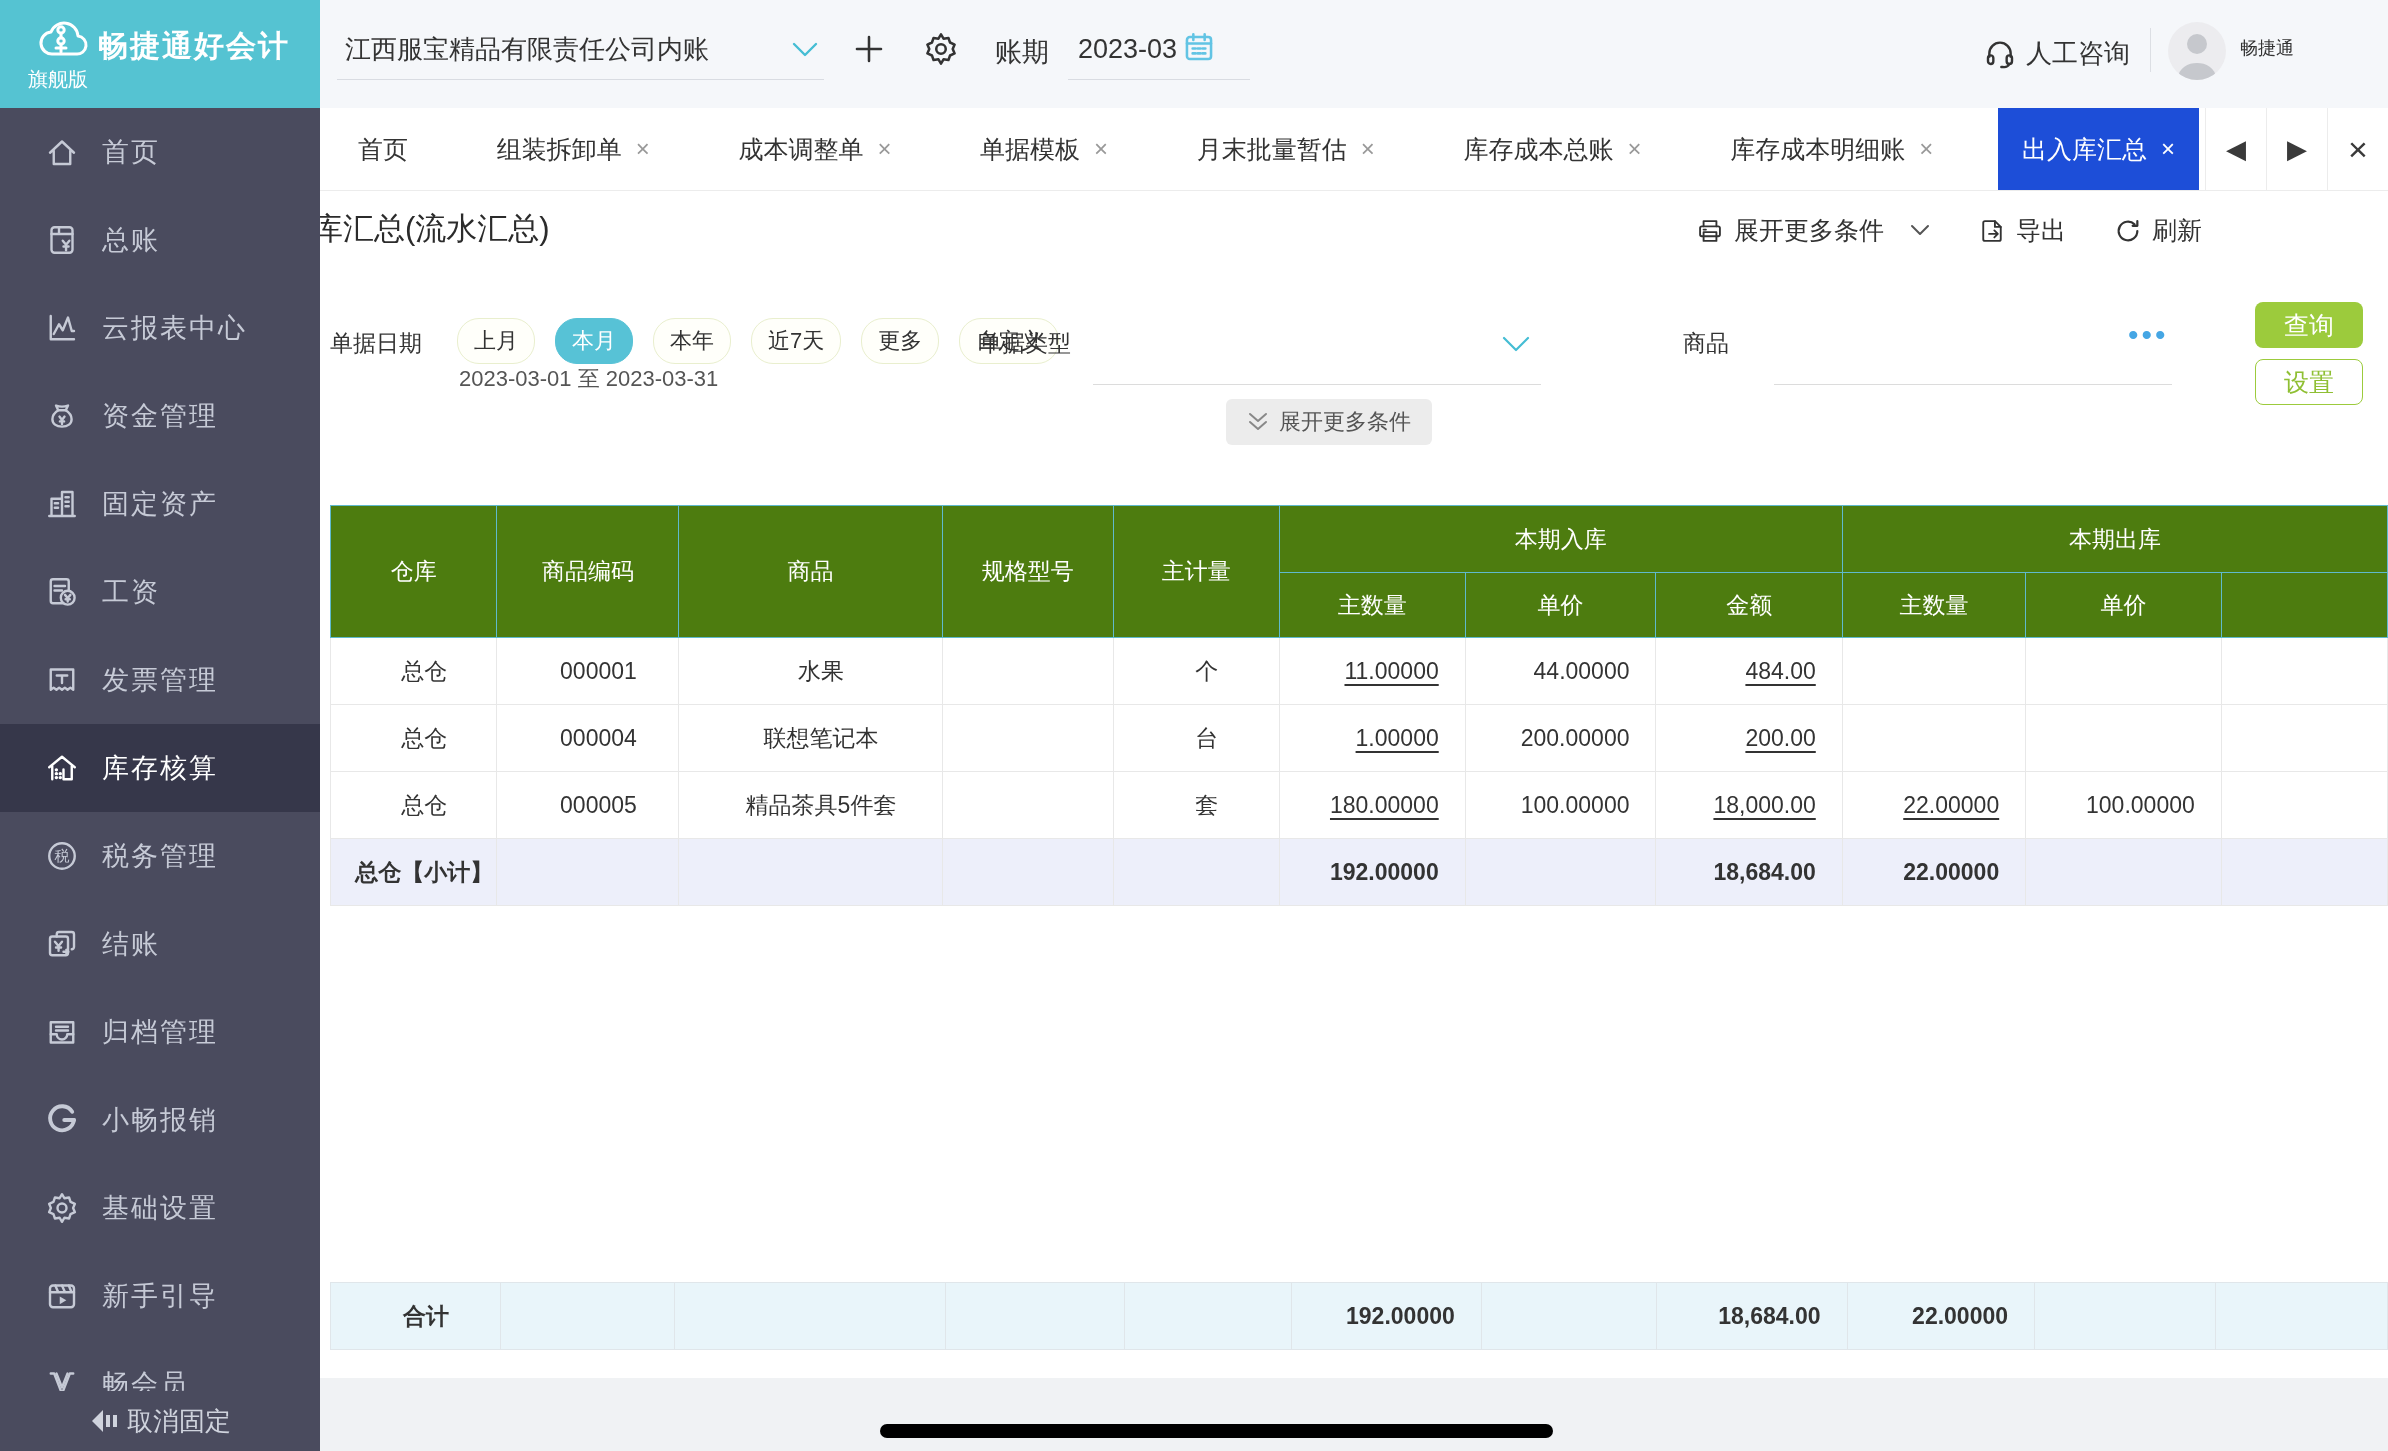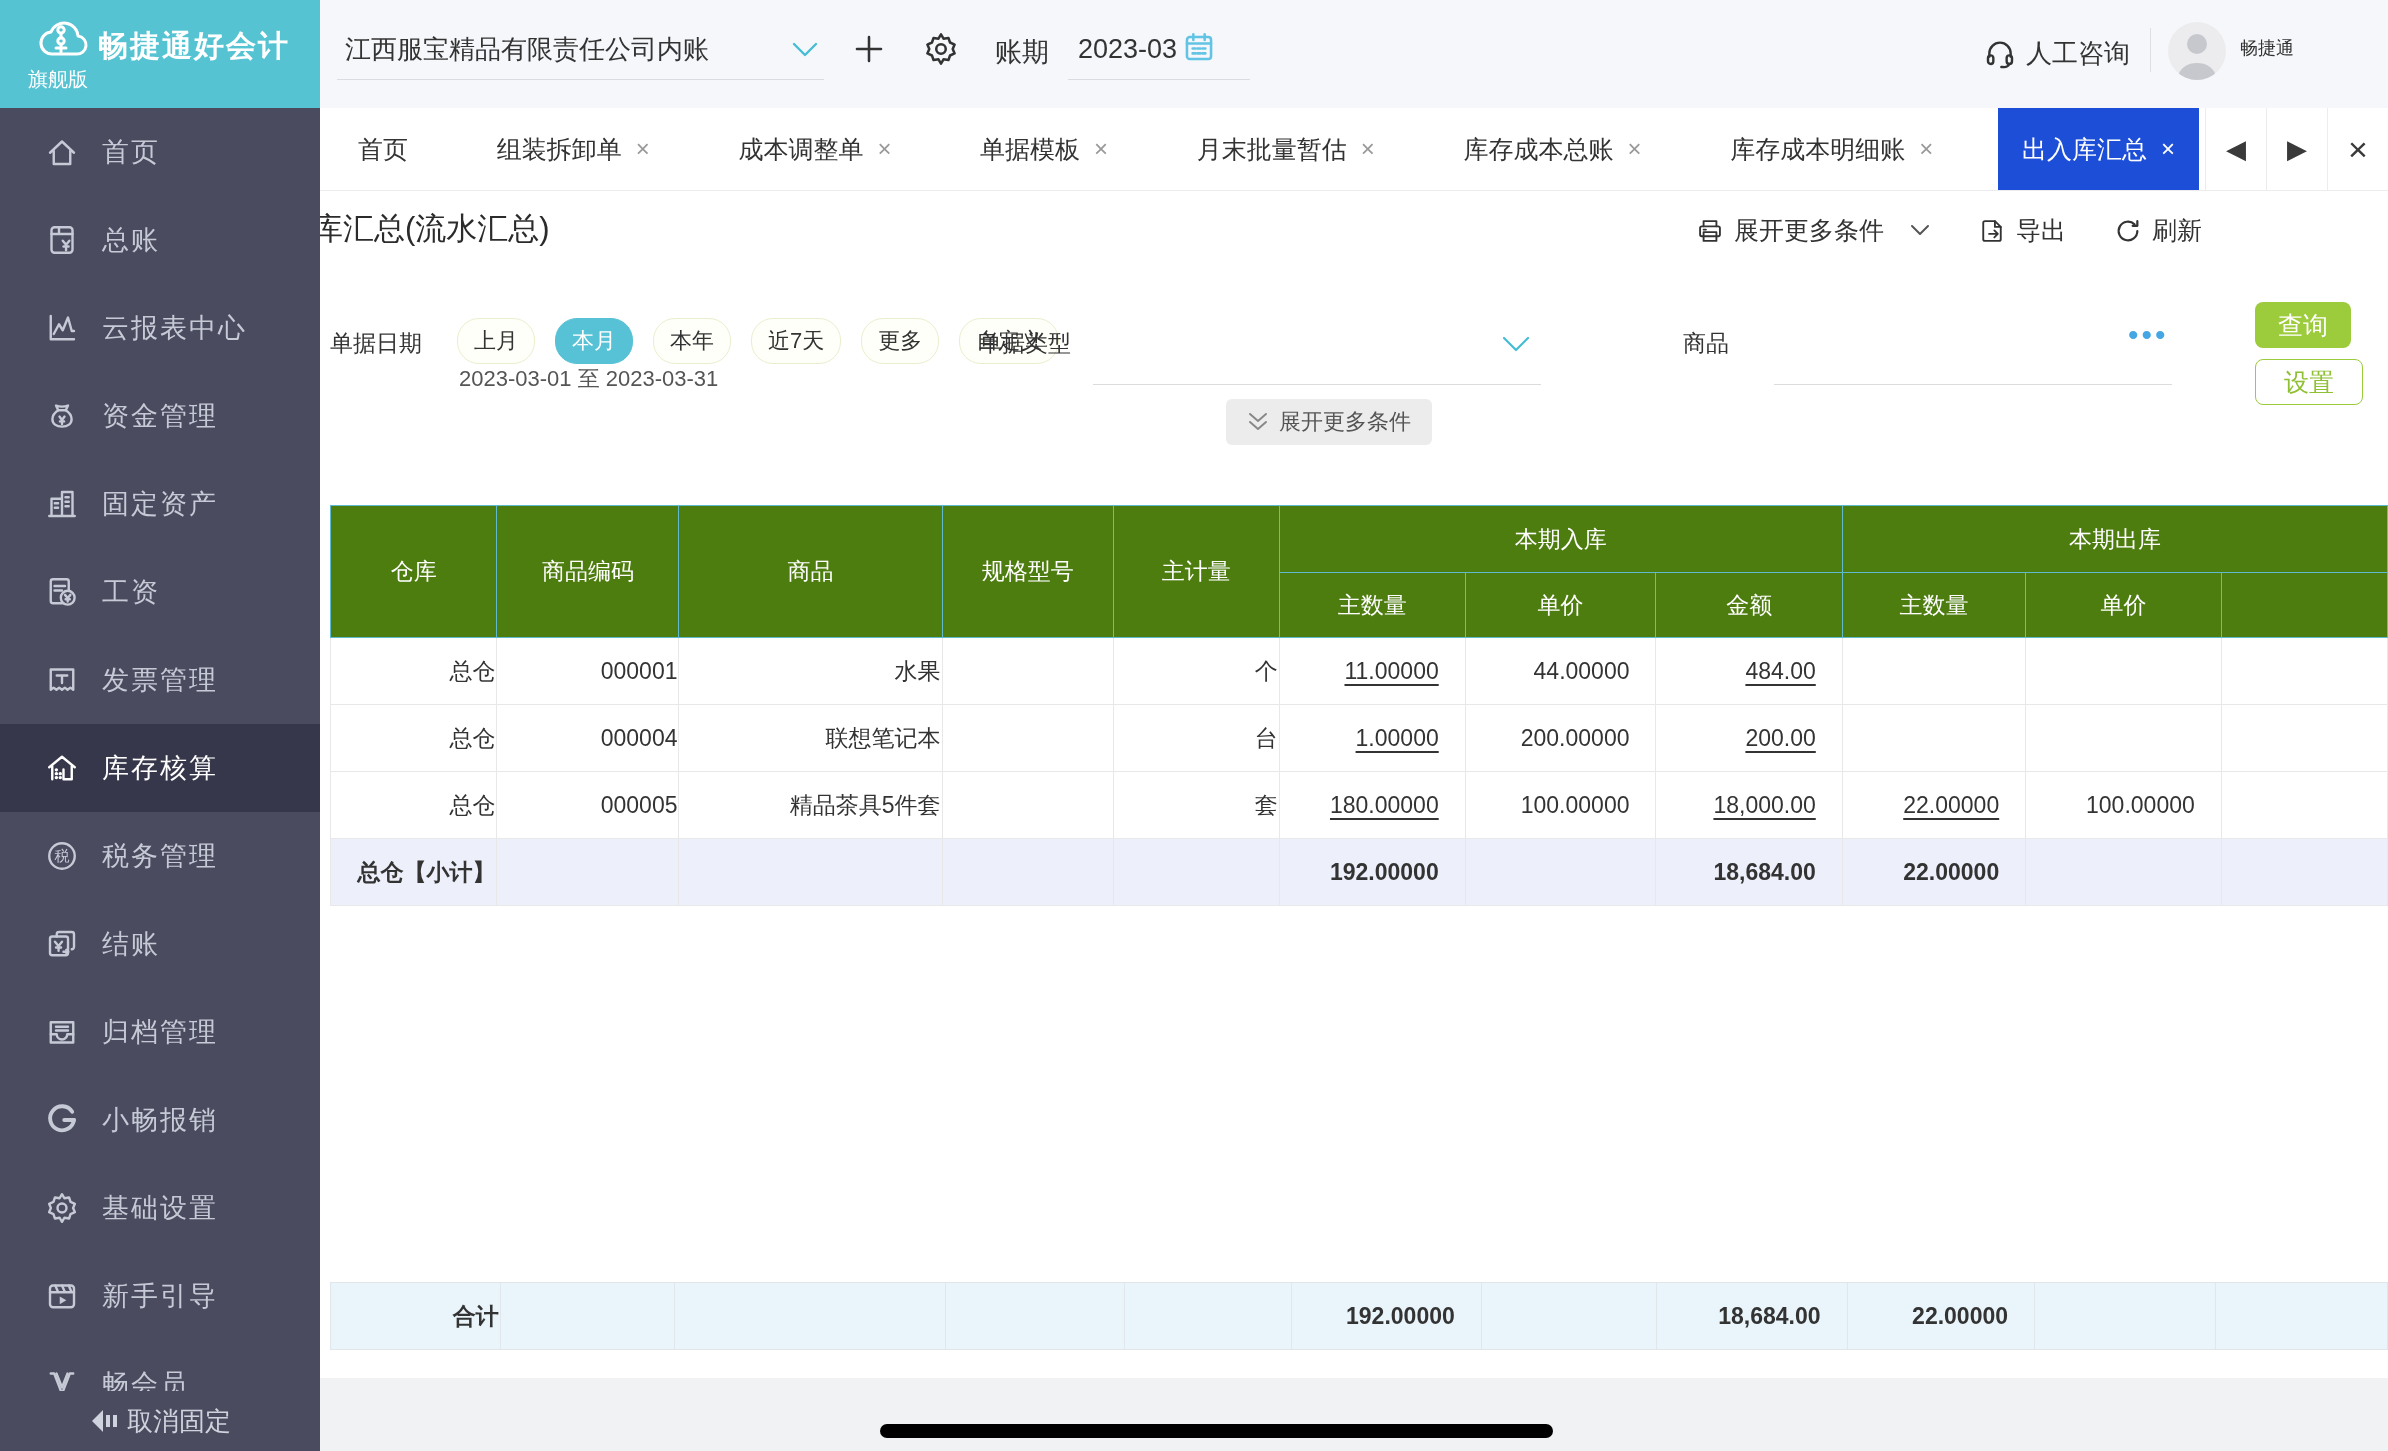--- a/index.html
+++ b/index.html
@@ -59,37 +59,37 @@
   
   .f-label{position:absolute;font-size:23px;color:#333;}
   .chips{position:absolute;left:247px;top:128px;display:flex;gap:20px;}
   .chip{height:44px;display:flex;align-items:center;padding:0 16px;border:1px solid #e9efce;
         border-radius:22px;background:#fffffa;font-size:22px;color:#333;cursor:pointer;white-space:nowrap;}
   .chip.active{background:#57c2d6;border-color:#57c2d6;color:#fff;}
   .daterange{position:absolute;left:249px;top:174px;font-size:22px;color:#555;}
   .sel-underline{position:absolute;height:1px;background:#dcdcdc;}
   .sel-chevron{position:absolute;color:#45bdd4;}
   .dots{position:absolute;left:1918px;top:128px;color:#45a6e4;font-size:30px;letter-spacing:3px;cursor:pointer;}
-  .btn-query{position:absolute;left:2045px;top:112px;width:96px;height:46px;background:#9ccb3c;border-radius:8px;
+  .btn-query{position:absolute;left:2045px;top:112px;width:108px;height:46px;background:#9ccb3c;border-radius:8px;
              color:#fff;font-size:25px;display:flex;align-items:center;justify-content:center;cursor:pointer;}
   .btn-set{position:absolute;left:2045px;top:169px;width:106px;height:44px;background:#fff;border:1px solid #9ccb3c;
            border-radius:8px;color:#8fbf33;font-size:25px;display:flex;align-items:center;justify-content:center;cursor:pointer;}
   .more-pill{position:absolute;left:1016px;top:209px;width:206px;height:46px;background:#ececec;border-radius:6px;
              display:flex;align-items:center;justify-content:center;gap:10px;font-size:22px;color:#555;cursor:pointer;}
 
   
   .table-clip{position:absolute;left:120px;overflow:hidden;}
   table{border-collapse:collapse;table-layout:fixed;}
   col.c1{width:190px}col.c2{width:202px}col.c3{width:316px}col.c4{width:207px}col.c5{width:195px}
   col.c6{width:198px}col.c7{width:204px}col.c8{width:200px}col.c9{width:198px}col.c10{width:210px}col.c11{width:200px}
   thead th{background:#4d7c0f;color:#fff;font-weight:normal;font-size:23px;border:1px solid #5fbacd;}
   thead tr.h1 th{height:64px;}
   thead tr.h2 th{height:62px;}
   tbody td{border:1px solid #e8e8e8;font-size:23px;color:#333;height:64px;background:#fff;}
-  td.t{text-align:right;padding-left:22px;}
+  td.t{text-align:center;padding-left:22px;}
   td.n{text-align:right;padding-right:26px;}
   .cell-link{text-decoration:underline;text-underline-offset:5px;cursor:pointer;}
   tr.subtotal td{background:#edeffa;font-weight:bold;}
   .total-table td{background:#e9f5fa;font-weight:bold;border:1px solid #e0e6ea;}
 
   
   .footer{position:absolute;left:0;top:1378px;width:2388px;height:73px;background:#f0f2f4;z-index:3;}
   .hscroll{position:absolute;left:880px;top:46px;width:673px;height:14px;background:#000;border-radius:7px;cursor:grab;}
 </style>
 </head>

